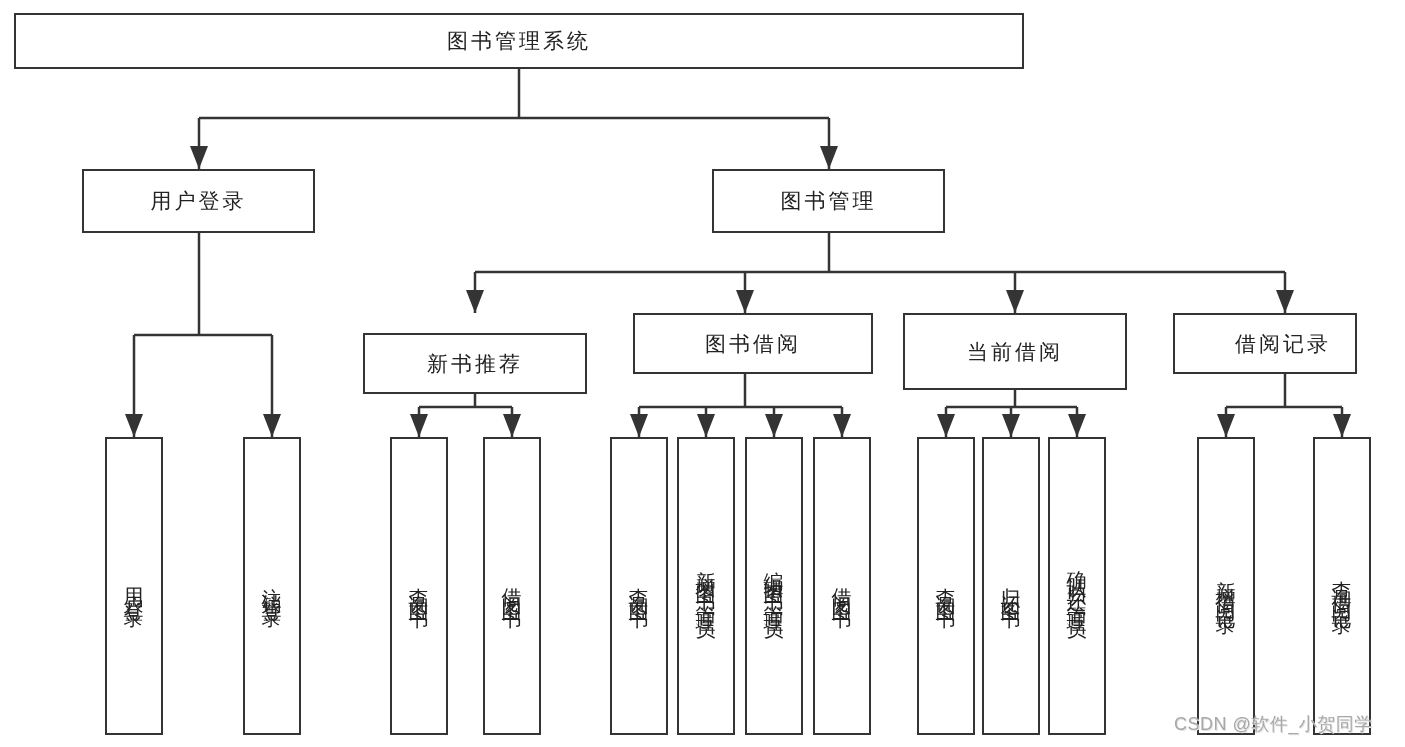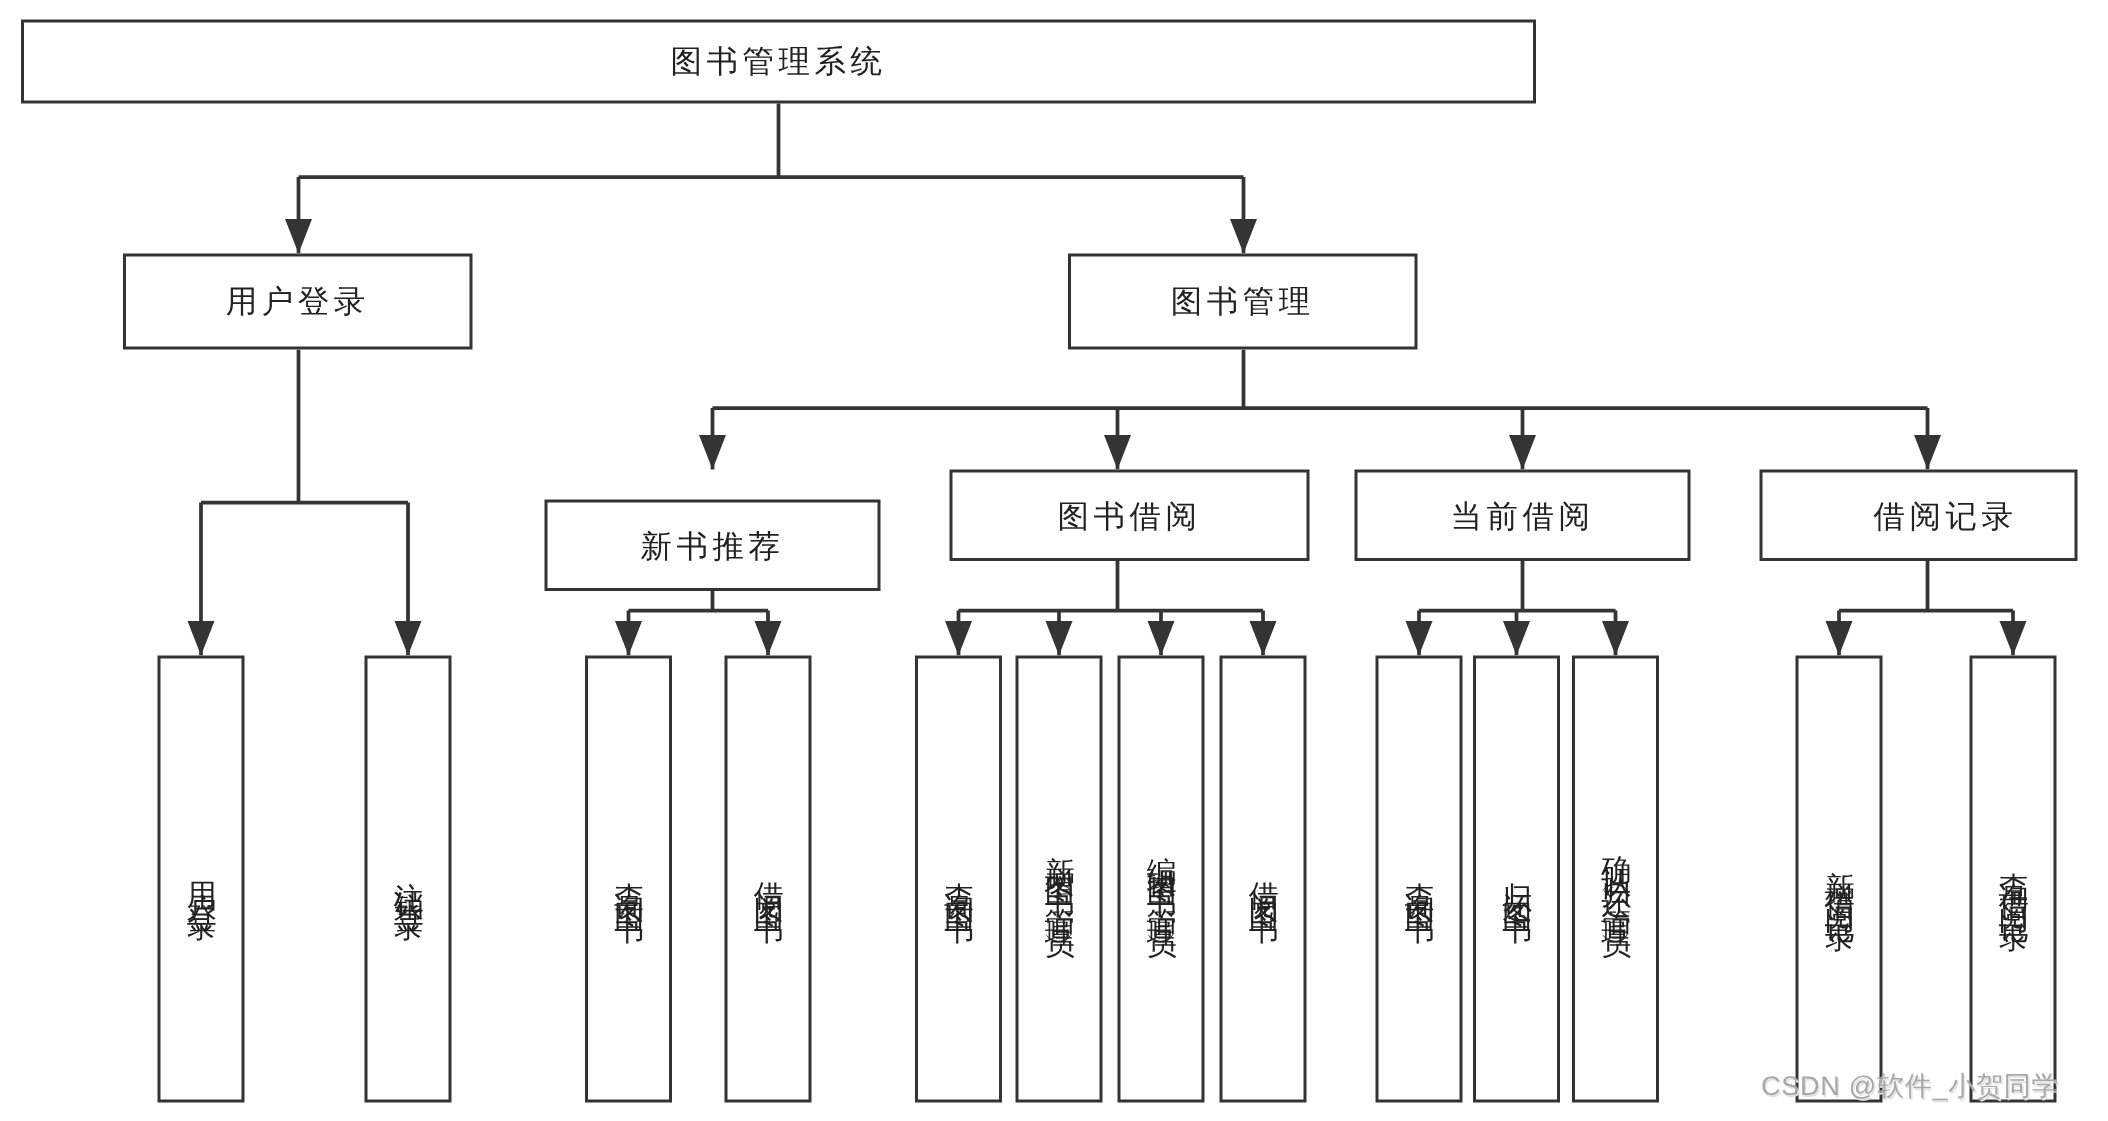--- a/index.html
+++ b/index.html
@@ -107,24 +107,24 @@
   <div class="node h" style="left:712px; top:169px; width:233px; height:64px;font-family:Liberation Serif, serif;">
     <span>图书管理</span>
   </div>
 
   <div class="node h" style="left:363px; top:313px; width:224px; height:61px;margin-top:20px;">
     <span>新书推荐</span>
   </div>
   <div class="node h" style="left:633px; top:313px; width:240px; height:61px;">
     <span>图书借阅</span>
   </div>
-  <div class="node h" style="left:903px; top:313px; width:224px; height:61px;">
+  <div class="node h" style="left:903px; top:313px; width:224px; height:77px;">
     <span>当前借阅</span>
   </div>
-  <div class="node h" style="left:1173px; top:313px; width:212px; height:61px;padding-left:36px;">
+  <div class="node h" style="left:1173px; top:313px; width:184px; height:61px;padding-left:36px;">
     <span>借阅记录</span>
   </div>
 
   <div class="node v" style="left:105px; top:437px; width:58px; height:298px;">
     <span>用户登录</span>
   </div>
   <div class="node v" style="left:243px; top:437px; width:58px; height:298px;">
     <span>注销登录</span>
   </div>
 

